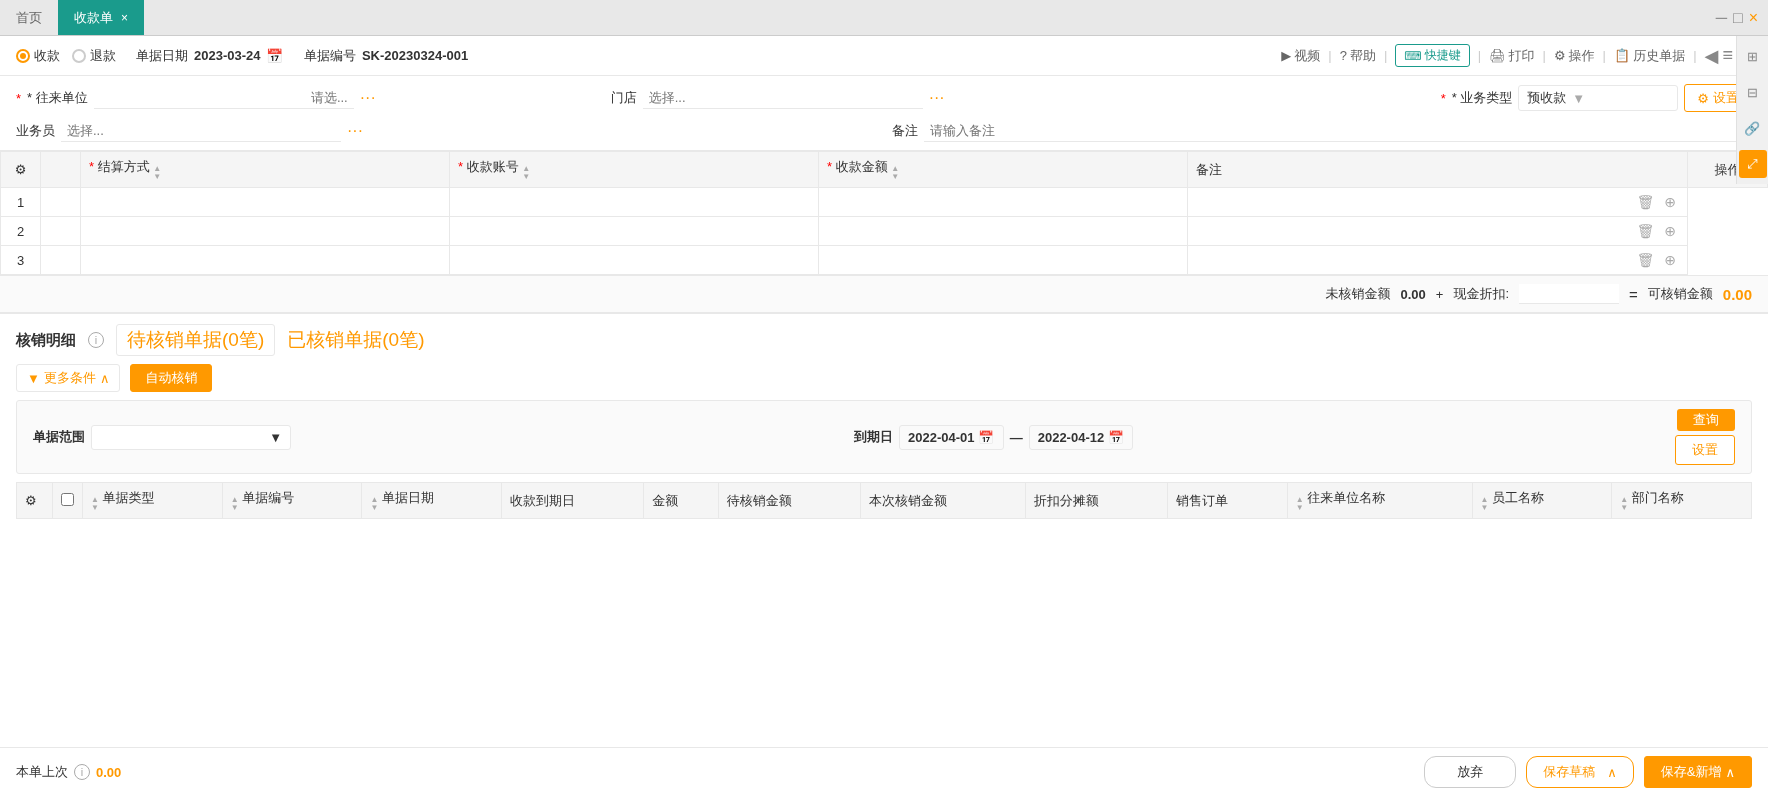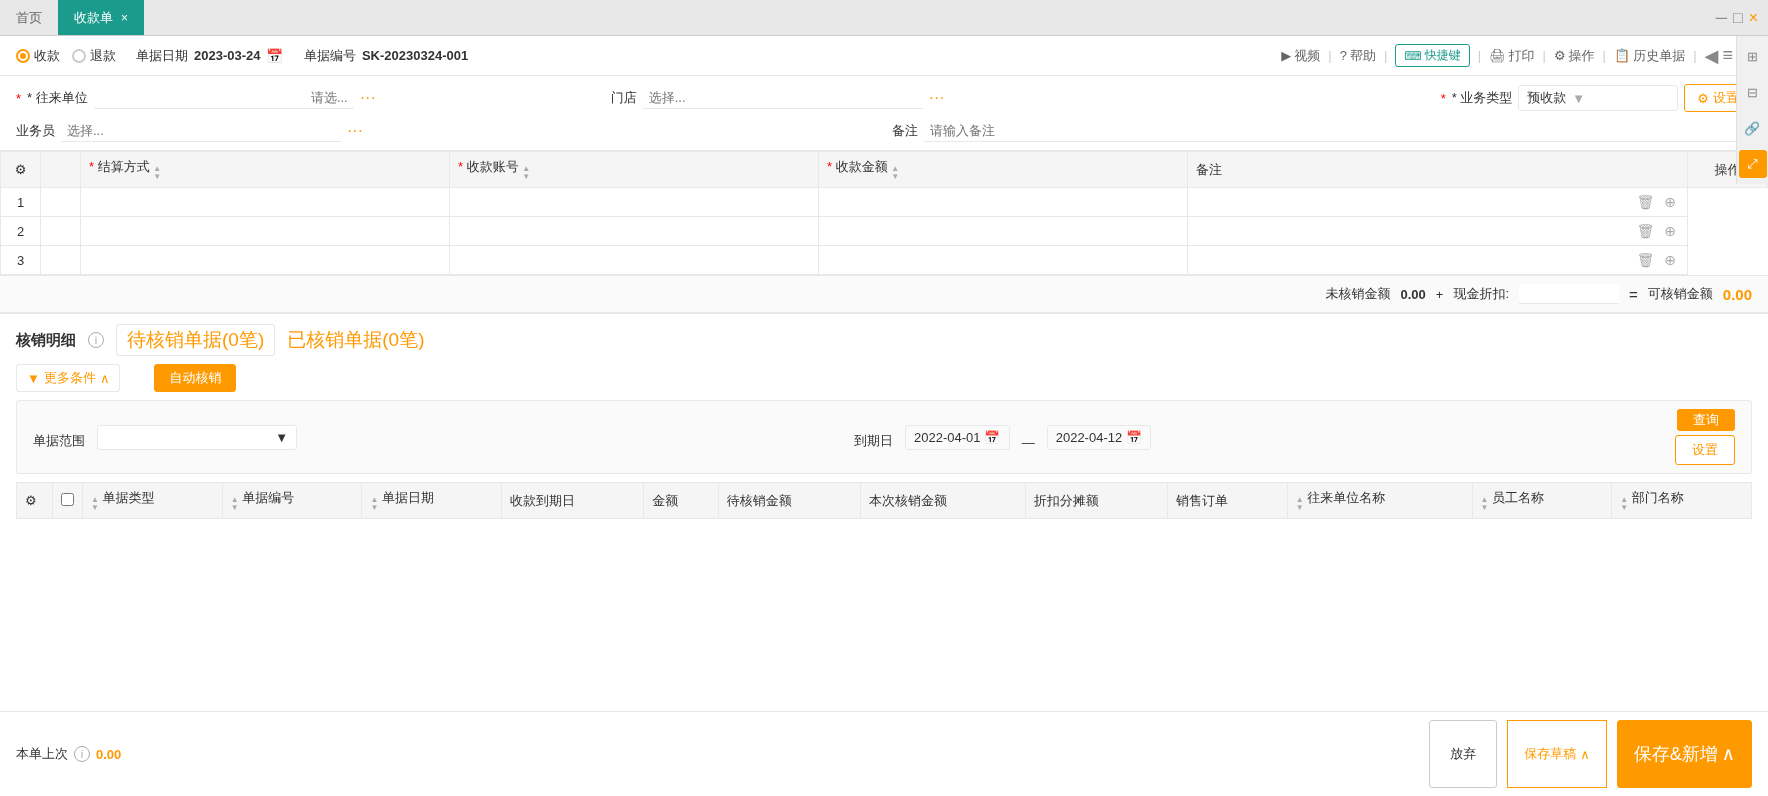--- a/index.html
+++ b/index.html
@@ -64,42 +64,42 @@
     
     .hexiao-section { flex: 1; padding: 8px 16px; display: flex; flex-direction: column; gap: 8px; border-top: 2px solid #e8e8e8; overflow: hidden; }
     .hexiao-title-row { display: flex; align-items: center; gap: 12px; }
     .hexiao-title { font-size: 15px; font-weight: bold; color: #333; }
     .info-icon { display: inline-flex; align-items: center; justify-content: center; width: 16px; height: 16px; border-radius: 50%; border: 1px solid #aaa; color: #aaa; font-size: 11px; cursor: pointer; }
     .tab-link { color: #f90; font-size: 19px; cursor: pointer; }
     .tab-link.active-link { background: #fff; border: 1px solid #e8e8e8; padding: 2px 10px; border-radius: 3px; }
     .hexiao-stats { display: flex; gap: 16px; font-size: 13px; color: #333; }
     .hexiao-stats span { color: #f90; }
     .btn-more-cond { background: #fff; border: 1px solid #e8e8e8; color: #f90; padding: 4px 10px; border-radius: 3px; cursor: pointer; font-size: 13px; display: flex; align-items: center; gap: 4px; }
-    .btn-auto-hexiao { background: #f90; border: 1px solid #f90; color: #fff; padding: 4px 14px; border-radius: 3px; cursor: pointer; font-size: 13px; margin-left: 24px; }
+    .btn-auto-hexiao { background: #f90; border: 1px solid #f90; color: #fff; padding: 4px 14px; border-radius: 3px; cursor: pointer; font-size: 13px; }
 
     .search-row { display: flex; align-items: center; gap: 16px; padding: 6px 0; background: #fafafa; border: 1px solid #e8e8e8; border-radius: 3px; padding: 8px 16px; }
-    .search-field { display: flex; align-items: flex-end; gap: 12px; flex: 1; }
+    .search-field { display: flex; align-items: center; gap: 6px; flex: 1; font-weight: bold; }
     .search-select { border: 1px solid #e8e8e8; padding: 4px 8px; border-radius: 3px; background: #fff; font-size: 13px; display: flex; align-items: center; gap: 6px; cursor: pointer; min-width: 200px; }
     .search-date { border: 1px solid #e8e8e8; padding: 4px 8px; border-radius: 3px; font-size: 13px; display: flex; align-items: center; gap: 4px; cursor: pointer; }
     .search-btn { background: #f90; border: none; color: #fff; padding: 2px 16px; border-radius: 3px; cursor: pointer; font-size: 13px; }
     .search-set-btn { background: #fff; border: 1px solid #f90; color: #f90; padding: 5px 16px; border-radius: 3px; cursor: pointer; font-size: 13px; }
     .search-right { display: flex; flex-direction: column; gap: 4px; align-items: flex-end; }
 
     
     .bottom-table { width: 100%; border-collapse: collapse; font-size: 13px; }
     .bottom-table th { background: #f5f5f5; padding: 6px 8px; text-align: left; font-weight: normal; color: #333; border: 1px solid #e8e8e8; white-space: nowrap; }
 
     
     .page-footer { padding: 8px 16px; border-top: 1px solid #e8e8e8; display: flex; align-items: center; background: #fff; }
     .footer-left { display: flex; align-items: center; gap: 6px; font-size: 13px; color: #333; justify-content: flex-end; }
     .footer-value { color: #f90; font-weight: bold; }
     .footer-right { margin-left: auto; display: flex; gap: 10px; }
-    .btn-abandon { background: #fff; border: 1px solid #ccc; color: #333; padding: 6px 20px; border-radius: 3px; cursor: pointer; font-size: 13px; }
-    .btn-save-draft { background: #fff; border: 1px solid #f90; color: #f90; padding: 6px 16px; border-radius: 0; cursor: pointer; font-size: 13px; display: flex; align-items: center; gap: 4px; }
-    .btn-save-new { background: #f90; border: 1px solid #f90; color: #fff; padding: 21px 16px; border-radius: 3px; cursor: pointer; font-size: 18px; display: flex; align-items: center; gap: 4px; }
+    .btn-abandon { background: #fff; border: 1px solid #ccc; color: #333; padding: 6px 32px; border-radius: 12px; cursor: pointer; font-size: 13px; }
+    .btn-save-draft { background: #fff; border: 1px solid #f90; color: #f90; padding: 6px 16px; border-radius: 11px; cursor: pointer; font-size: 13px; display: flex; align-items: center; gap: 12px; }
+    .btn-save-new { background: #f90; border: 1px solid #f90; color: #fff; padding: 6px 16px; border-radius: 3px; cursor: pointer; font-size: 13px; display: flex; align-items: center; gap: 4px; }
 
     
     .right-panel { position: absolute; right: 0; top: 36px; width: 32px; background: #f0f0f0; border-left: 1px solid #e0e0e0; display: flex; flex-direction: column; align-items: center; padding: 6px 0; gap: 8px; }
     .right-panel-icon { width: 28px; height: 28px; display: flex; align-items: center; justify-content: center; cursor: pointer; color: #888; border-radius: 3px; }
     .right-panel-icon.active { background: #f90; color: #fff; }
 
     .sort-arrows { display: inline-flex; flex-direction: column; font-size: 8px; color: #aaa; line-height: 1; }
   </style>
 </head>
 <body>

